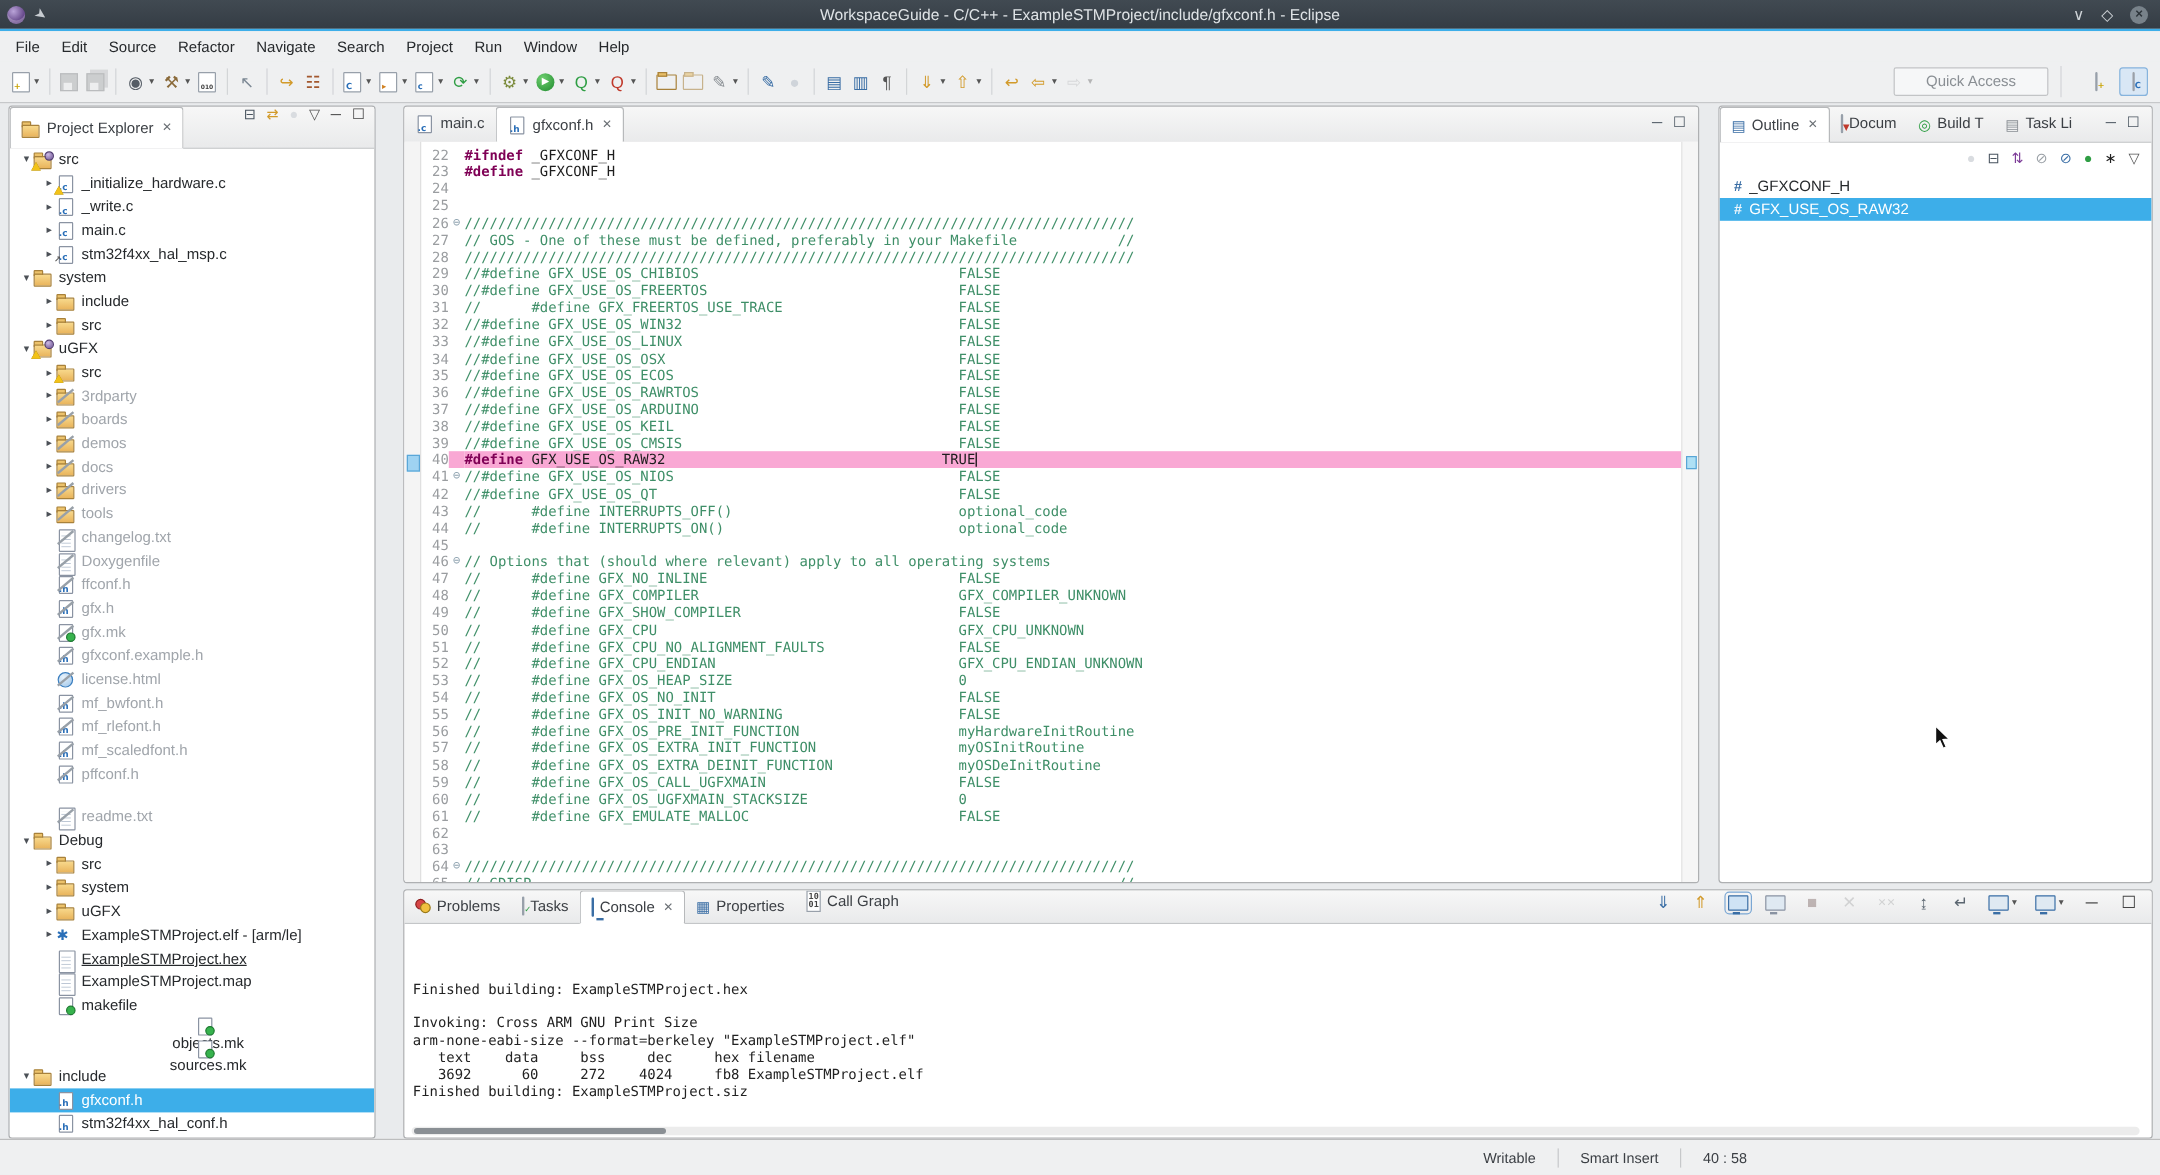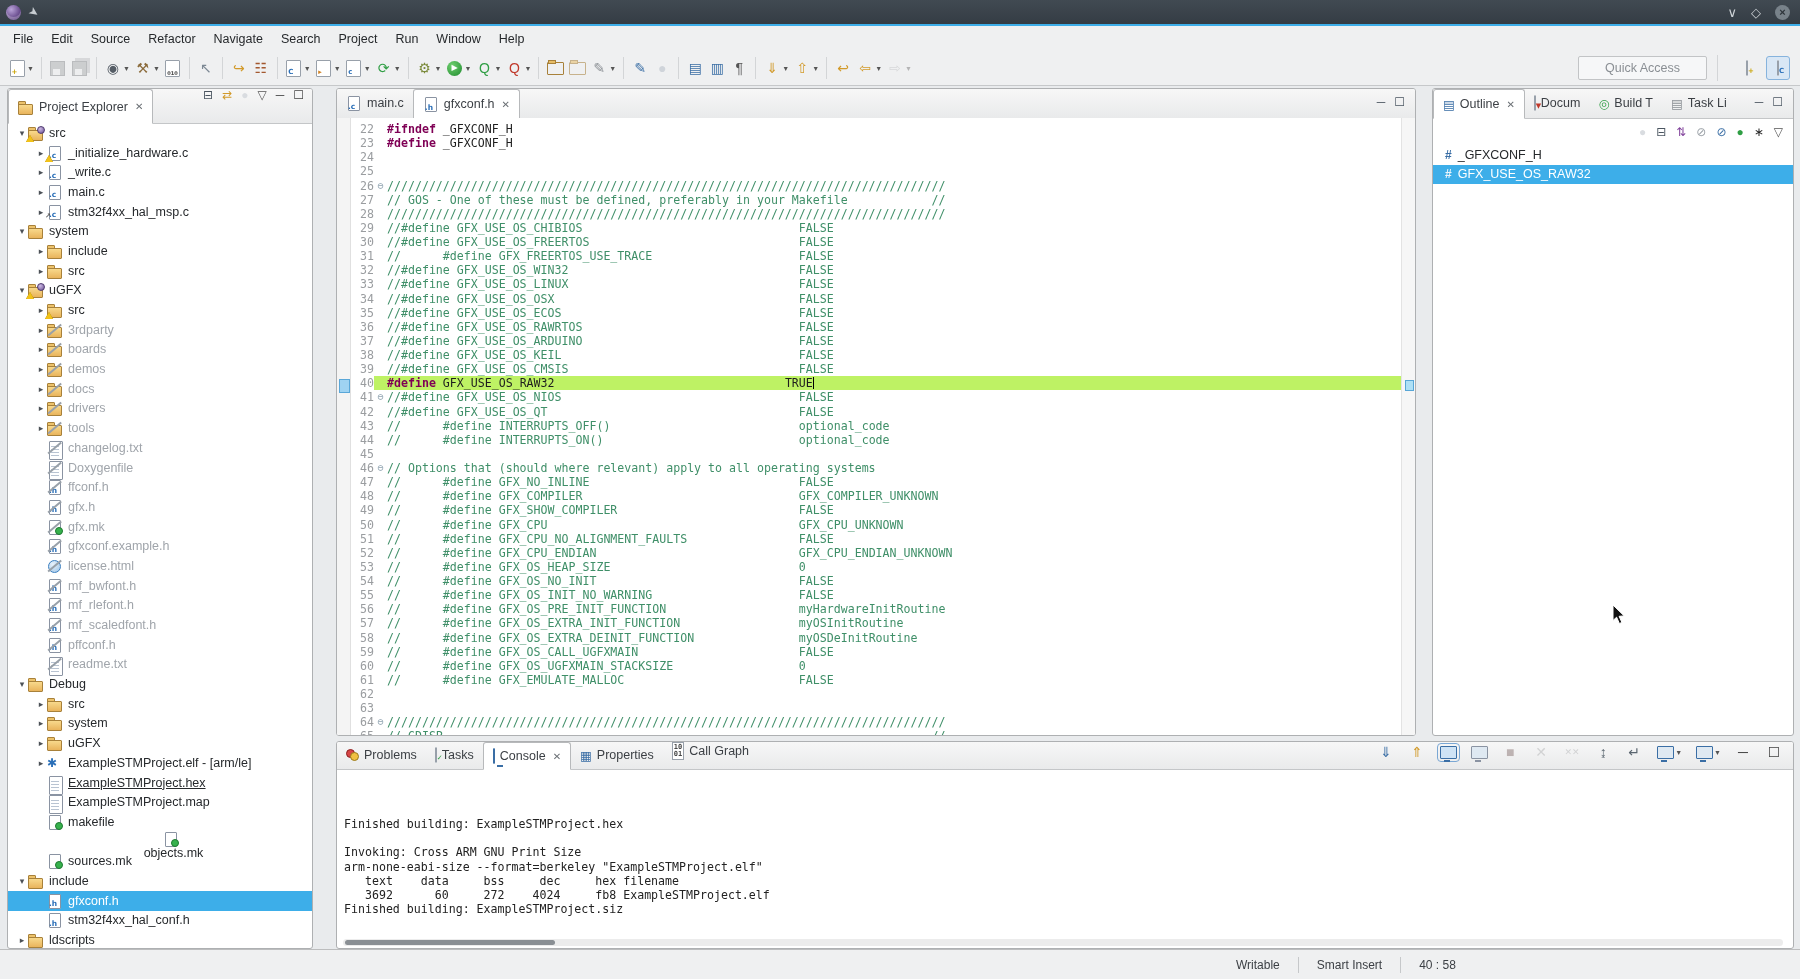--- a/index.html
+++ b/index.html
@@ -75,21 +75,21 @@
   
   #ed-body{position:absolute;left:0;top:29px;right:0;bottom:0;background:#fff}
   #ed-ruler{position:absolute;left:0;top:0;bottom:0;width:13px;background:#f4f4f4;border-right:1px solid #e0e0e0}
   #ed-marker{position:absolute;left:2px;top:261px;width:9px;height:12px;background:#9fd3f2;border:1px solid #5aa7d8}
   #code{position:absolute;left:14px;top:4px;right:14px;bottom:0;font-family:"DejaVu Sans Mono","Liberation Mono",monospace;
         font-size:11.6px;line-height:14.13px;white-space:pre;overflow:hidden}
   .cl{display:flex;height:14.13px}
   .cl .ln{width:23px;text-align:right;color:#9a9da0;flex:none}
   .cl .fold{width:13px;flex:none;text-align:center;color:#8fa3b0;font-size:10px}
   .cl .ct{flex:1}
-  .cl.cur .fold,.cl.cur .ct{background:#bef264}
+  .cl.cur .fold,.cl.cur .ct{background:#f9a8d4}
   .pp{color:#7f0055;font-weight:bold}
   .cm{color:#3f8f68}
   .pl{color:#1e1e1e}
   .caret{display:inline-block;width:1.5px;height:12px;background:#000;vertical-align:-2px}
   #ed-ovr{position:absolute;right:0;top:0;bottom:0;width:13px;background:#f6f6f6;border-left:1px solid #e3e3e3}
   #ed-ovr .mk{position:absolute;left:3px;top:262px;width:7px;height:9px;background:#aee0f5;border:1px solid #58a6d6}
   
   #outline-toolbar{height:26px;display:flex;align-items:center;justify-content:flex-end;gap:10px;padding-right:10px;border-bottom:0}
   .orow{display:flex;align-items:center;height:19.5px;padding-left:12px;font-size:12.5px;color:#26292c;gap:6px}
   .orow.sel{background:#3daee9;color:#fff}
@@ -116,20 +116,21 @@
   .ssep{width:1px;height:16px;background:#c6c8ca}
   
   #cursor{position:absolute;left:1612px;top:604px;z-index:99}
 </style>
 </head>
 <body>
 
 <div id="titlebar">
   <span class="tb-logo"></span>
   <span class="tb-pin">➤</span>
+  <span id="titletext">WorkspaceGuide - C/C++ - ExampleSTMProject/include/gfxconf.h - Eclipse</span>
   <span id="wincontrols">
       <span class="winbtn">∨</span>
       <span class="winbtn">◇</span>
       <span class="winbtn close">×</span>
     </span>
 </div>
 <div id="titleaccent"></div>
 
 <div id="menubar">
     <span class="menu-item">File</span>
@@ -556,21 +557,21 @@
       </div>
       <div class="trow gray" style="padding-left: 27px;">
         <span class="tarrow"></span>
         <span class="fi">
           <span class="pg"></span>
           <i class="tag">.h</i>
           <span class="slash"></span>
         </span>
         <span>pffconf.h</span>
       </div>
-      <div class="trow gray" style="padding-left: 27px;">
+      <div class="trow gray" style="padding-left: 27px; margin-top: 16px;">
         <span class="tarrow"></span>
         <span class="fi">
           <span class="pg lines"></span>
           <span class="slash"></span>
         </span>
         <span>readme.txt</span>
       </div>
       <div class="trow" style="padding-left: 8px;">
         <span class="tarrow">▾</span>
         <span class="fi">
@@ -633,21 +634,21 @@
         <span>makefile</span>
       </div>
       <div class="trow" style="padding-left: 27px; flex-direction: column;">
         <span class="tarrow"></span>
         <span class="fi">
           <span class="pg"></span>
           <span class="dot"></span>
         </span>
         <span>objects.mk</span>
       </div>
-      <div class="trow" style="padding-left: 27px;">
+      <div class="trow" style="padding-left: 27px; flex-direction: column;">
         <span class="tarrow"></span>
         <span class="fi">
           <span class="pg"></span>
           <span class="dot"></span>
         </span>
         <span>sources.mk</span>
       </div>
       <div class="trow" style="padding-left: 8px;">
         <span class="tarrow">▾</span>
         <span class="fi">

